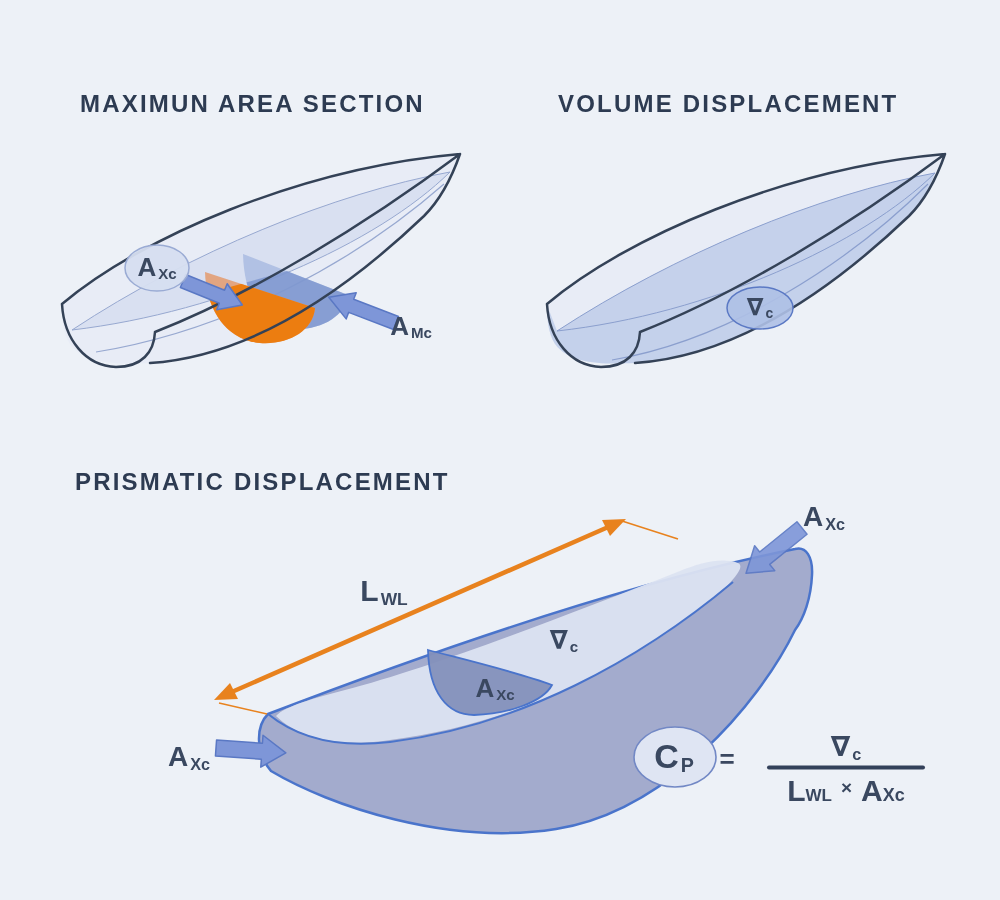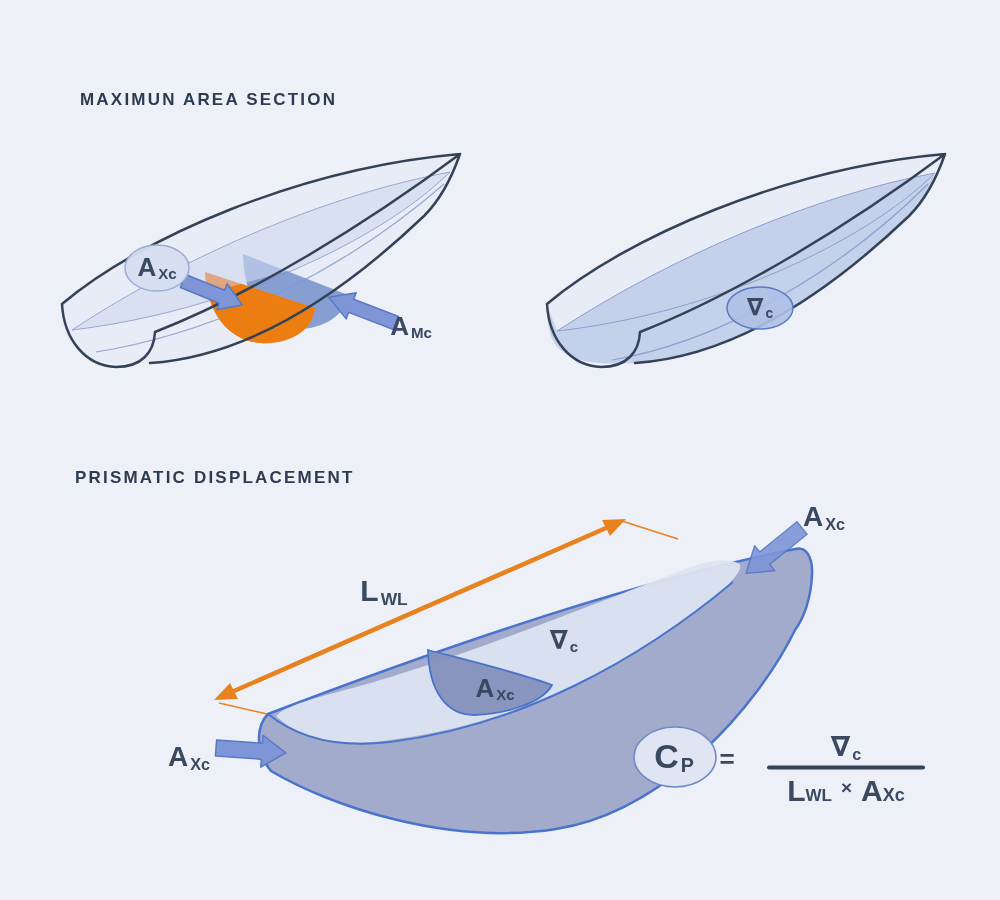--- a/index.html
+++ b/index.html
@@ -6,21 +6,21 @@
   .canvas{
     position:relative;
     width:1000px;height:900px;
     background:#edf1f7;
     font-family:"Liberation Sans","DejaVu Sans",sans-serif;
     overflow:hidden;
   }
   svg.scene{position:absolute;left:0;top:0;}
   .title{
     position:absolute;
-    font-size:17px;font-weight:700;letter-spacing:2.2px;
+    font-size:24px;font-weight:700;letter-spacing:2.2px;
     color:#2d3b52;white-space:nowrap;
   }
   .lbl{
     position:absolute;transform:translate(-50%,-50%);
     display:flex;align-items:baseline;
     color:#3a4860;font-weight:700;white-space:nowrap;line-height:1;
   }
   .lbl .sub{font-size:58%;font-weight:700;position:relative;top:.22em;margin-left:2px;}
   .nabla{font-family:"DejaVu Sans",sans-serif;}
   .fs24{font-size:24px}.fs26{font-size:26px}.fs28{font-size:28px}
@@ -96,20 +96,21 @@
       </g>
       <g transform="translate(802,528) rotate(141)" opacity="0.9">
         <path d="M0,-8 L48,-8 L48,-16 L72,0 L48,16 L48,8 L0,8 Z" fill="#7e96d8" stroke="#5a78c4" stroke-width="1.5" stroke-linejoin="round"></path>
       </g>
     </g>
 
     <ellipse cx="675" cy="757" rx="41" ry="30" fill="#dfe5f3" stroke="#7288c5" stroke-width="1.6"></ellipse>
   </svg>
 
   <div class="title" style="left:80px;top:90px">MAXIMUN AREA SECTION</div>
+  <div class="title" style="left:558px;top:90px">VOLUME DISPLACEMENT</div>
   <div class="title" style="left:75px;top:468px">PRISMATIC DISPLACEMENT</div>
 
   <div class="lbl fs26" style="left:157px;top:267px">
     <span class="main">A</span>
       <span class="sub">Xc</span>
   </div>
   <div class="lbl fs26" style="left:411px;top:326px">
     <span class="main">A</span>
       <span class="sub">Mc</span>
   </div>

